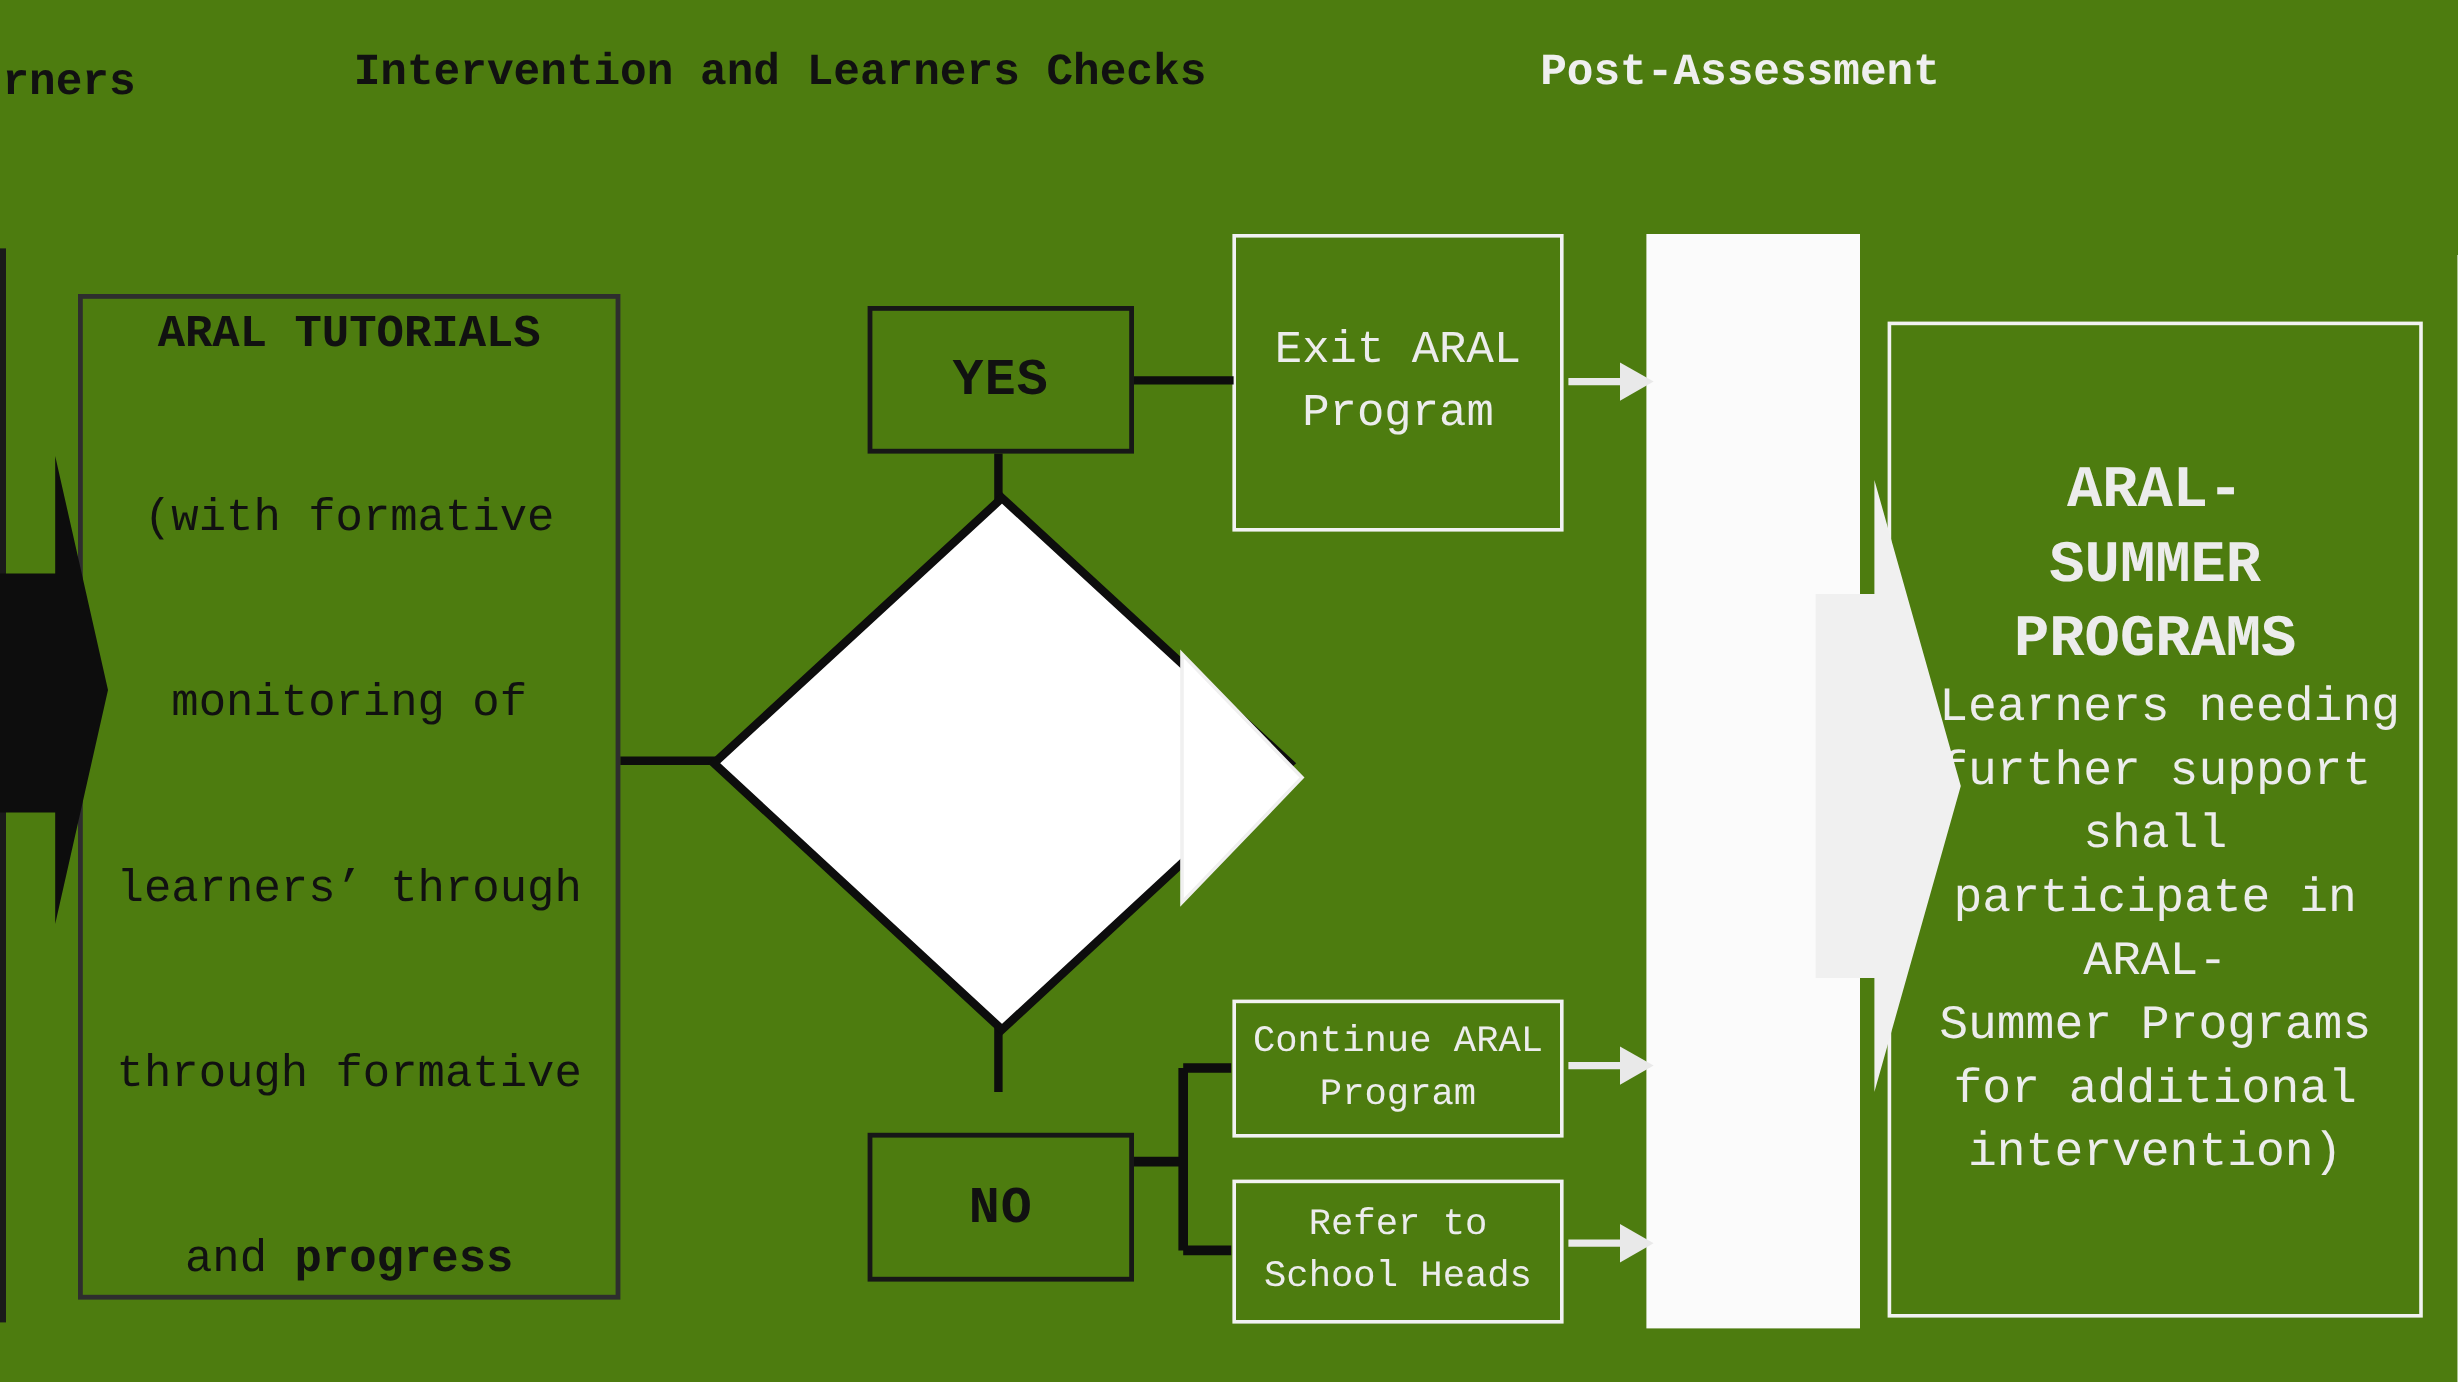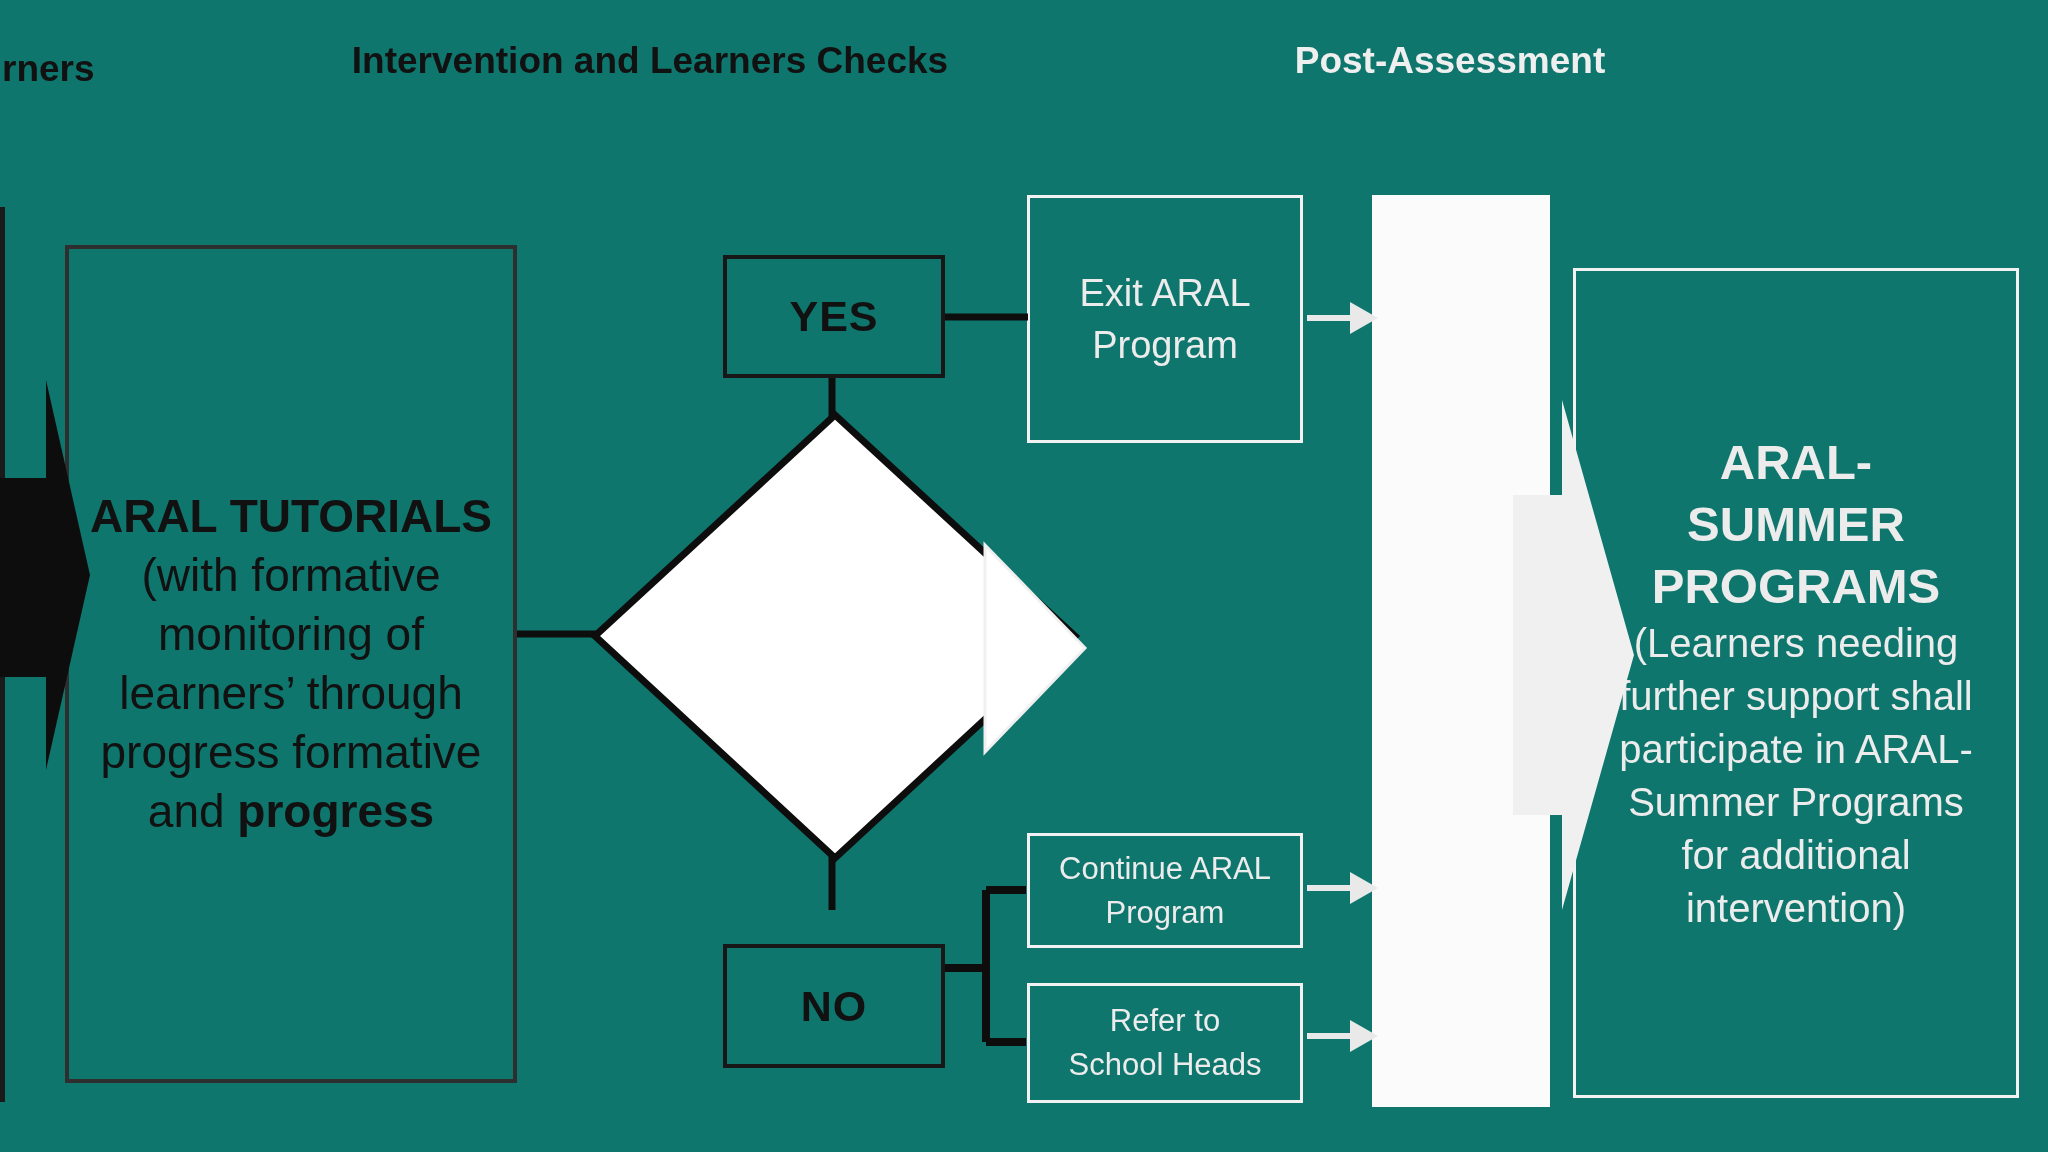--- a/index.html
+++ b/index.html
@@ -1,36 +1,36 @@
 <!DOCTYPE html>
 <html><head>
 <meta charset="utf-8">
 <style>
   html,body{margin:0;padding:0;background:#ffffff;}
   #canvas{
-    position:relative;width:2048px;height:1152px;background:#0f766e;overflow:hidden;
-    font-family:Liberation Sans, sans-serif;color:#111;
+    position:relative;width:2048px;height:1152px;background:#4d7c0f;overflow:hidden;
+    font-family:Liberation Mono, monospace;color:#111;
   }
   .abs{position:absolute;}
   svg.layer{position:absolute;left:0;top:0;width:2048px;height:1152px;pointer-events:none;}
   #svg-under{z-index:1;}
   .html-layer{z-index:2;}
   #svg-over{z-index:3;}
 
   
   .col-header{font-weight:bold;font-size:37px;letter-spacing:0px;white-space:nowrap;}
   #hdr-left{left:2px;top:48px;}
   #hdr-center{left:250px;top:40px;width:800px;text-align:center;}
   #hdr-right{left:1150px;top:40px;width:600px;text-align:center;color:#efefef;}
 
   
   #tutorials-box{
     left:65px;top:245px;width:452px;height:838px;border:4px solid #2e2e2e;
-    box-sizing:border-box;display:flex;flex-direction:column;justify-content:center;
-    align-items:center;text-align:center;font-size:46px;line-height:59px;background:transparent;
+    box-sizing:border-box;display:flex;flex-direction:column;justify-content:space-between;
+    align-items:center;text-align:center;font-size:38px;line-height:59px;background:transparent;
   }
   .b{font-weight:bold;}
 
   
   #decision-text{
     left:610px;top:500px;width:450px;text-align:center;
     font-size:40px;line-height:57px;
   }
 
   
@@ -104,21 +104,21 @@
   <div class="html-layer">
     <div class="abs col-header" id="hdr-left">rners</div>
     <div class="abs col-header" id="hdr-center">Intervention and Learners Checks</div>
     <div class="abs col-header" id="hdr-right">Post-Assessment</div>
 
     <div class="abs" id="tutorials-box">
       <div class="b">ARAL TUTORIALS</div>
       <div>(with formative</div>
       <div>monitoring of</div>
       <div>learners’ through</div>
-      <div>progress formative</div>
+      <div>through formative</div>
       <div><span>and </span><span class="b">progress</span></div>
     </div>
 
     <div class="abs" id="decision-text">
       <div>Did the</div>
       <div>learner meet</div>
       <div>the grade-level</div>
       <div>competencies?</div>
     </div>
 

